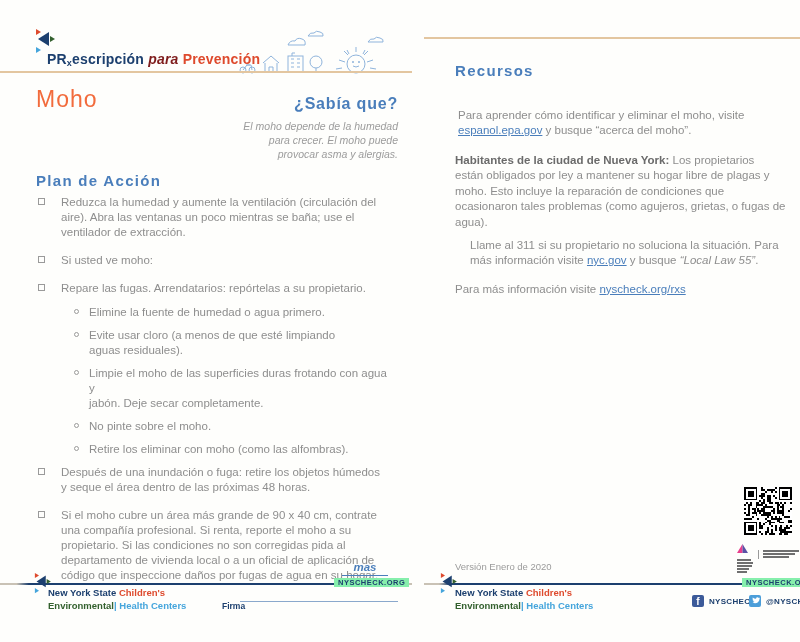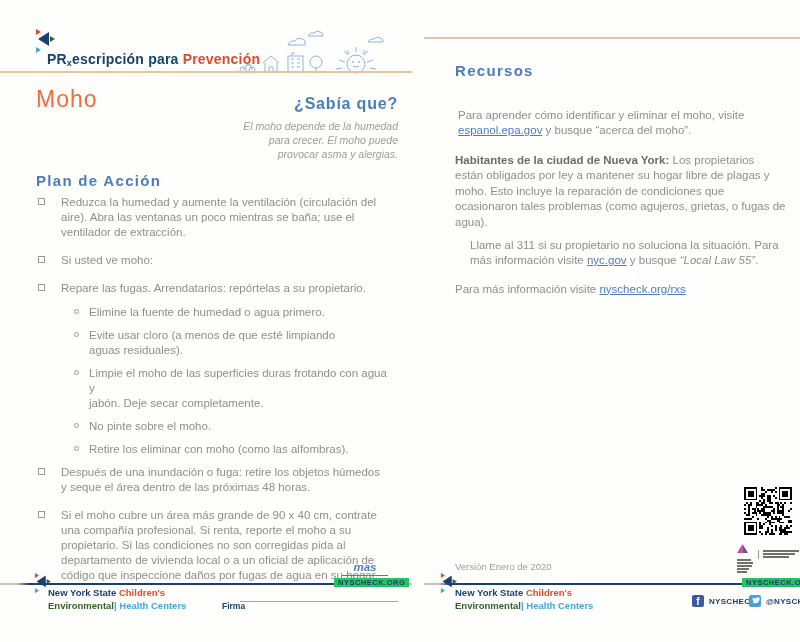--- a/index.html
+++ b/index.html
@@ -6,26 +6,26 @@
   html,body { width:800px; height:642px; background:#ffffff; overflow:hidden;
     font-family:"Liberation Sans", sans-serif; }
   .canvas { position:relative; width:800px; height:642px; background:#fefefc; }
   .abs { position:absolute; }
 
   
   .double-rule { height:2px; background:#c7c9cb; border-bottom:2px solid #e3c6a0; }
   .footer-rule { height:2px;
     background:linear-gradient(to right,#c9c2b5 0%,#c9c2b5 4%,#1c3f6e 7%,#1c3f6e 93%,#c9c2b5 96%,#c9c2b5 100%); }
   .site-label { font-size:7.5px; font-weight:bold; color:#1c3f6e; letter-spacing:.5px;
-    background:#22c55e; padding:0 4px; }
+    background:#86efac; padding:0 4px; }
 
   
   .wordmark { font-size:14px; font-weight:bold; color:#1c3f6e; letter-spacing:.2px; }
   .wordmark .rx-x { font-size:9px; vertical-align:-2px; }
-  .wordmark .wm-para { color:#0c4a6e; font-weight:bold; }
+  .wordmark .wm-para { color:#7f1d1d; font-weight:bold;font-style:italic; }
   .wordmark .wm-prev { color:#de4a2d; font-weight:bold; }
   .org { font-size:9.5px; font-weight:bold; line-height:12.5px; white-space:nowrap; }
   .org .navy { color:#1c3f6e; } .org .red { color:#de4a2d; }
   .org .green { color:#33602e; } .org .lblue { color:#45a5dc; }
 
   
   .page-title { font-size:23px; color:#f26b3c; letter-spacing:1px; font-weight:500; }
   .didyouknow { width:200px; text-align:right; }
   .didyouknow h3 { font-size:16px; color:#4a7ebb; letter-spacing:.8px; font-weight:bold; margin-bottom:6px; }
   .didyouknow p { font-size:10.5px; font-style:italic; color:#9c9c9c; line-height:14px; white-space:pre-line; }

